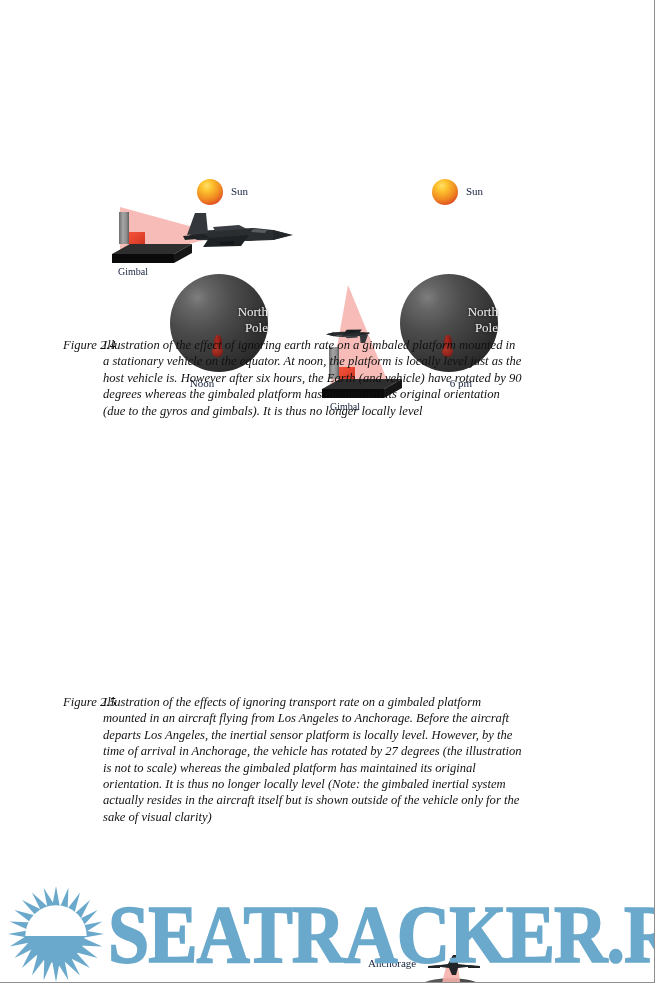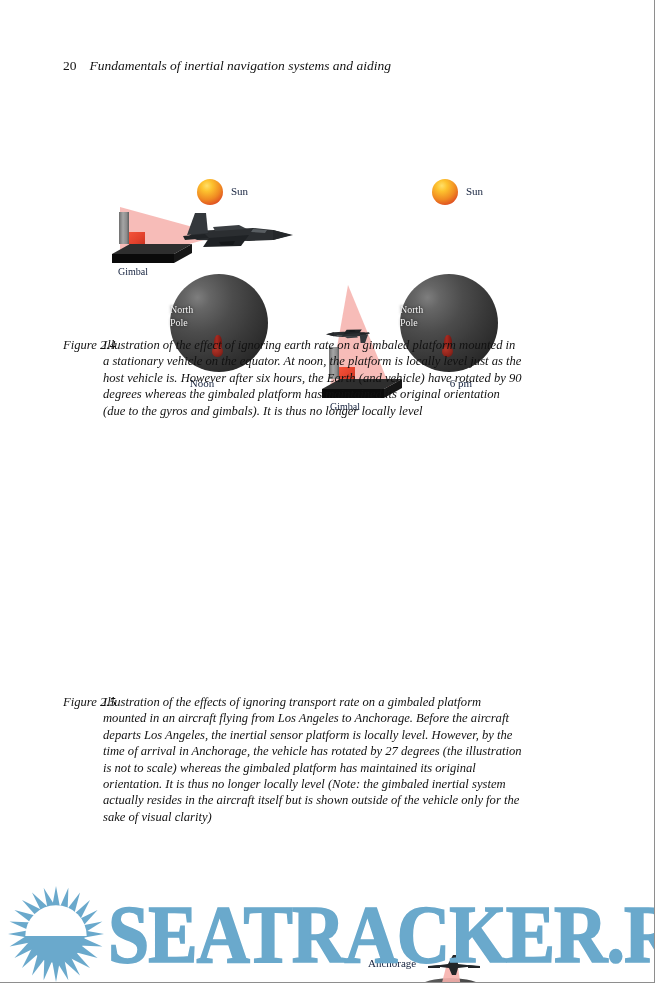--- a/index.html
+++ b/index.html
@@ -69,24 +69,24 @@
   .globe-caption {
     position: absolute;
     font-size: 11px;
     font-style: normal;
     color: #14213d;
     white-space: nowrap;
     text-align: center;
   }
   .globe-inner-label {
     position: absolute;
-    font-size: 10px;
+    font-size: 13px;
     font-style: normal;
     color: #f2f2f2;
-    text-align: left;
+    text-align: right;
     line-height: 1.25;
     white-space: nowrap;
     text-shadow: 0 0 3px rgba(0,0,0,0.7);
     pointer-events: none;
   }
   .pole-pin {
     position: absolute;
     background: linear-gradient(90deg, #8f1f18 0%, #a82a20 35%, #6d1511 100%);
     border-radius: 45% 45% 50% 50%;
   }
@@ -174,23 +174,20 @@
     white-space: nowrap;
     transform: scaleY(1.12);
     transform-origin: left center;
   }
 </style>
 </head>
 <body>
 
 <div id="page">
 
-  <div class="running-head">
-    <span class="folio">20</span><span class="rh-title">Fundamentals of inertial navigation systems and aiding</span>
-  </div>
 
   <div class="art" style="left:0px; top:85px; width:655px; height:250px;">
 
     <div class="sun" style="left:197px; top:94px;"></div>
     <div class="sun-label" style="left:231px; top:100px;">Sun</div>
 
     <svg class="beam-svg" style="position:absolute; left:118px; top:120px; width:110px; height:62px; overflow:visible;">
       <polygon points="104,30 2,2 2,58" fill="#f6b0ac" opacity="0.85"></polygon>
     </svg>
 

